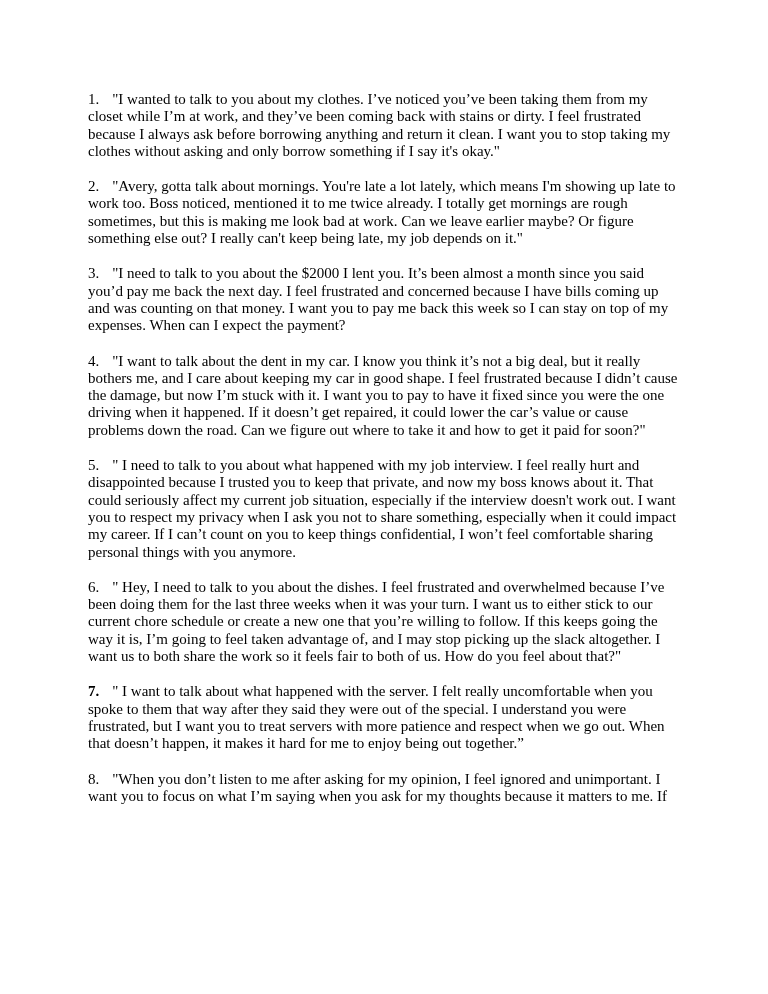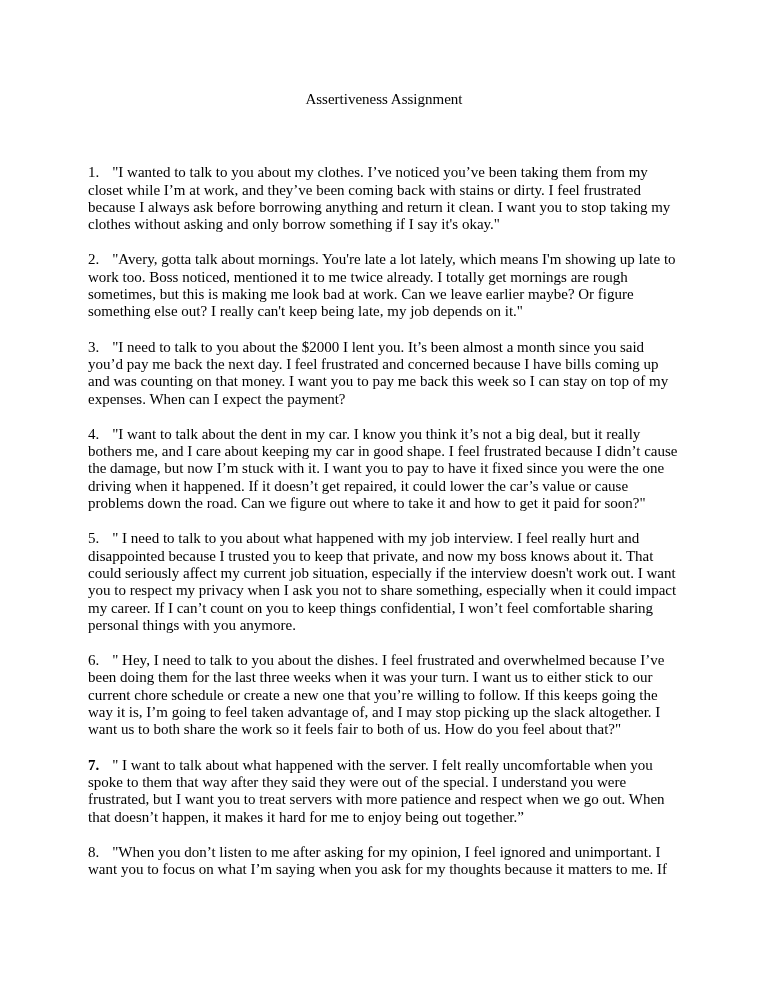--- a/index.html
+++ b/index.html
@@ -38,21 +38,20 @@
   .tab {
     display: inline-block;
     width: 13px;
   }
 </style>
 </head>
 <body>
 
 <div class="page">
   <div class="content">
-    <p class="title">Assertiveness Assignment</p>
     <div id="assignment-list">
         <p class="item"><span class="num">1.</span><span class="tab"></span><span>"I wanted to talk to you about my clothes. I’ve noticed you’ve been taking them from my closet while I’m at work, and they’ve been coming back with stains or dirty. I feel frustrated because I always ask before borrowing anything and return it clean. I want you to stop taking my clothes without asking and only borrow something if I say it's okay."</span></p>
         <p class="item"><span class="num">2.</span><span class="tab"></span><span>"Avery, gotta talk about mornings. You're late a lot lately, which means I'm showing up late to work too. Boss noticed, mentioned it to me twice already. I totally get mornings are rough sometimes, but this is making me look bad at work. Can we leave earlier maybe? Or figure something else out? I really can't keep being late, my job depends on it."</span></p>
         <p class="item"><span class="num">3.</span><span class="tab"></span><span>"I need to talk to you about the $2000 I lent you. It’s been almost a month since you said you’d pay me back the next day. I feel frustrated and concerned because I have bills coming up and was counting on that money. I want you to pay me back this week so I can stay on top of my expenses. When can I expect the payment?</span></p>
         <p class="item"><span class="num">4.</span><span class="tab"></span><span>"I want to talk about the dent in my car. I know you think it’s not a big deal, but it really bothers me, and I care about keeping my car in good shape. I feel frustrated because I didn’t cause the damage, but now I’m stuck with it. I want you to pay to have it fixed since you were the one driving when it happened. If it doesn’t get repaired, it could lower the car’s value or cause problems down the road. Can we figure out where to take it and how to get it paid for soon?"</span></p>
         <p class="item"><span class="num">5.</span><span class="tab"></span><span>" I need to talk to you about what happened with my job interview. I feel really hurt and disappointed because I trusted you to keep that private, and now my boss knows about it. That could seriously affect my current job situation, especially if the interview doesn't work out. I want you to respect my privacy when I ask you not to share something, especially when it could impact my career. If I can’t count on you to keep things confidential, I won’t feel comfortable sharing personal things with you anymore.</span></p>
         <p class="item"><span class="num">6.</span><span class="tab"></span><span>" Hey, I need to talk to you about the dishes. I feel frustrated and overwhelmed because I’ve been doing them for the last three weeks when it was your turn. I want us to either stick to our current chore schedule or create a new one that you’re willing to follow. If this keeps going the way it is, I’m going to feel taken advantage of, and I may stop picking up the slack altogether. I want us to both share the work so it feels fair to both of us. How do you feel about that?"</span></p>
         <p class="item"><span class="num bold">7.</span><span class="tab"></span><span>" I want to talk about what happened with the server. I felt really uncomfortable when you spoke to them that way after they said they were out of the special. I understand you were frustrated, but I want you to treat servers with more patience and respect when we go out. When that doesn’t happen, it makes it hard for me to enjoy being out together.”</span></p>
         <p class="item"><span class="num">8.</span><span class="tab"></span><span>"When you don’t listen to me after asking for my opinion, I feel ignored and unimportant. I want you to focus on what I’m saying when you ask for my thoughts because it matters to me. If</span></p>
       </div>

